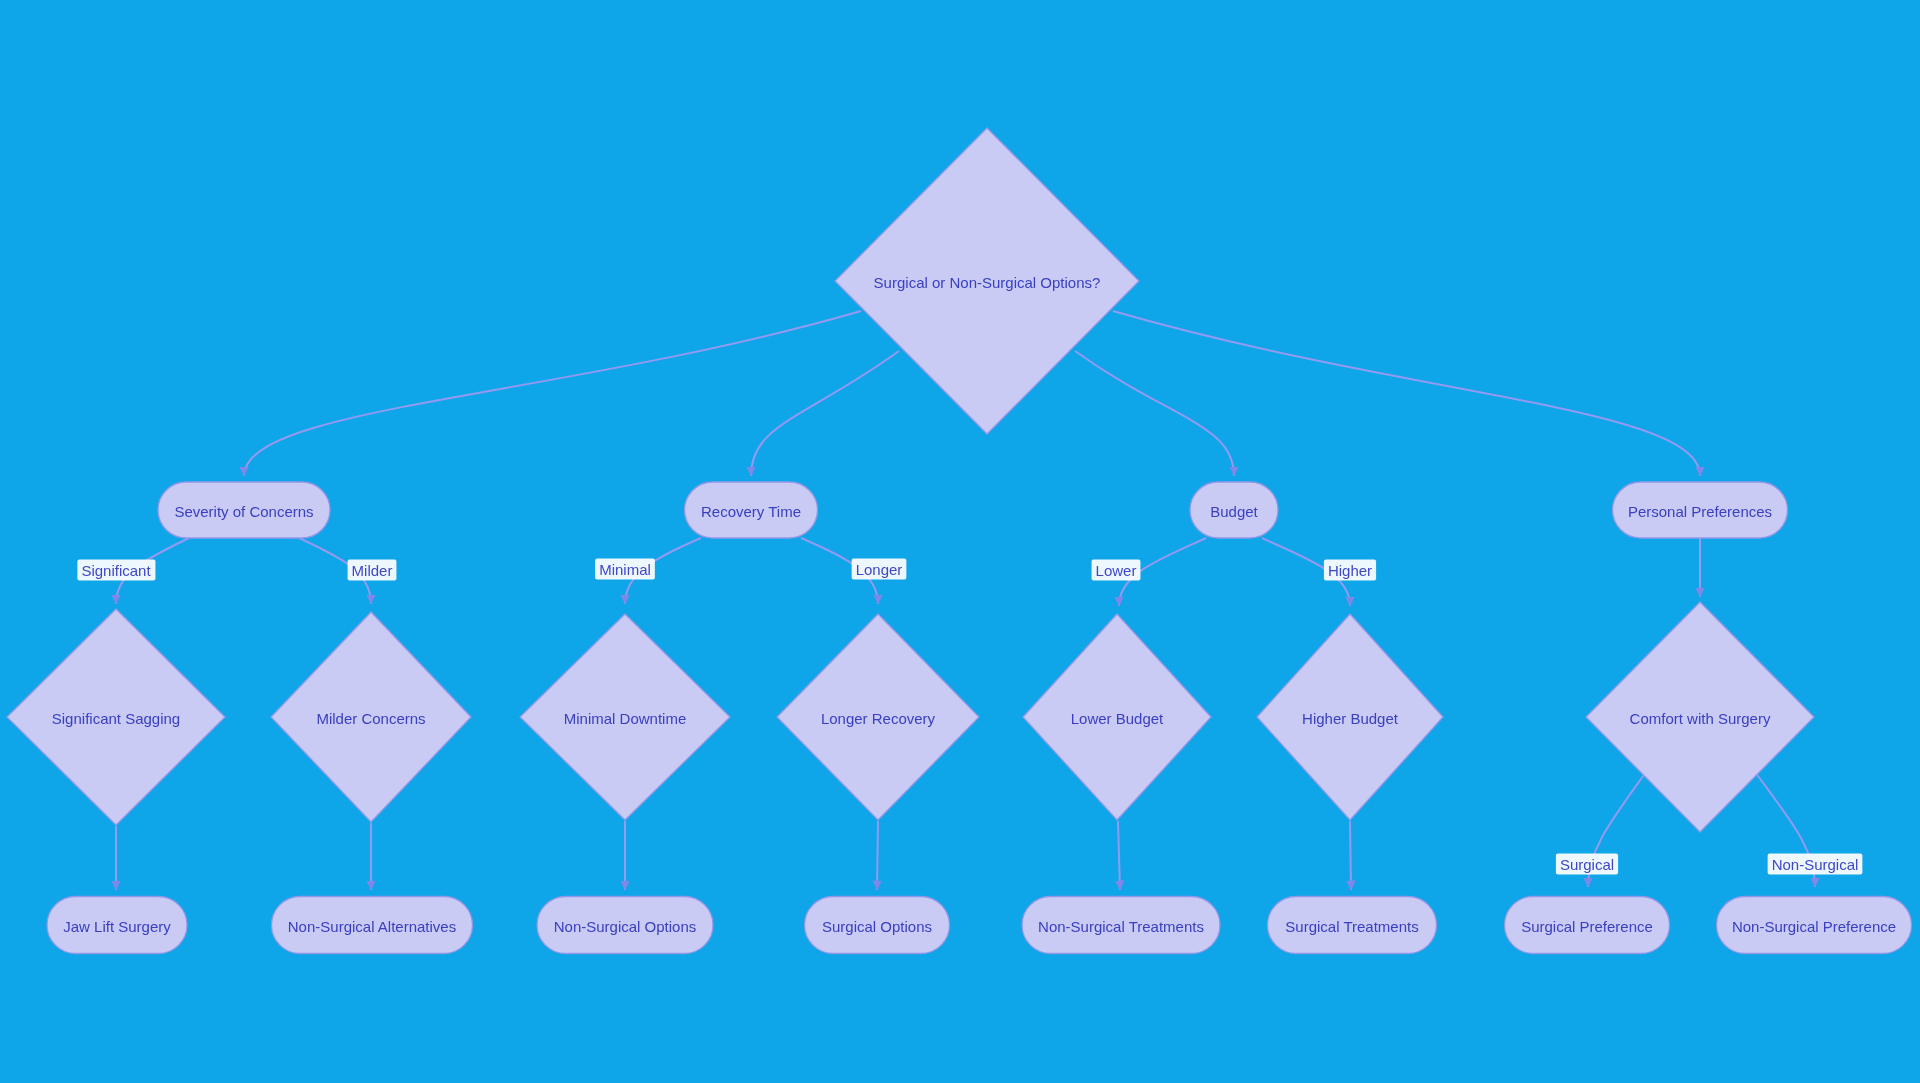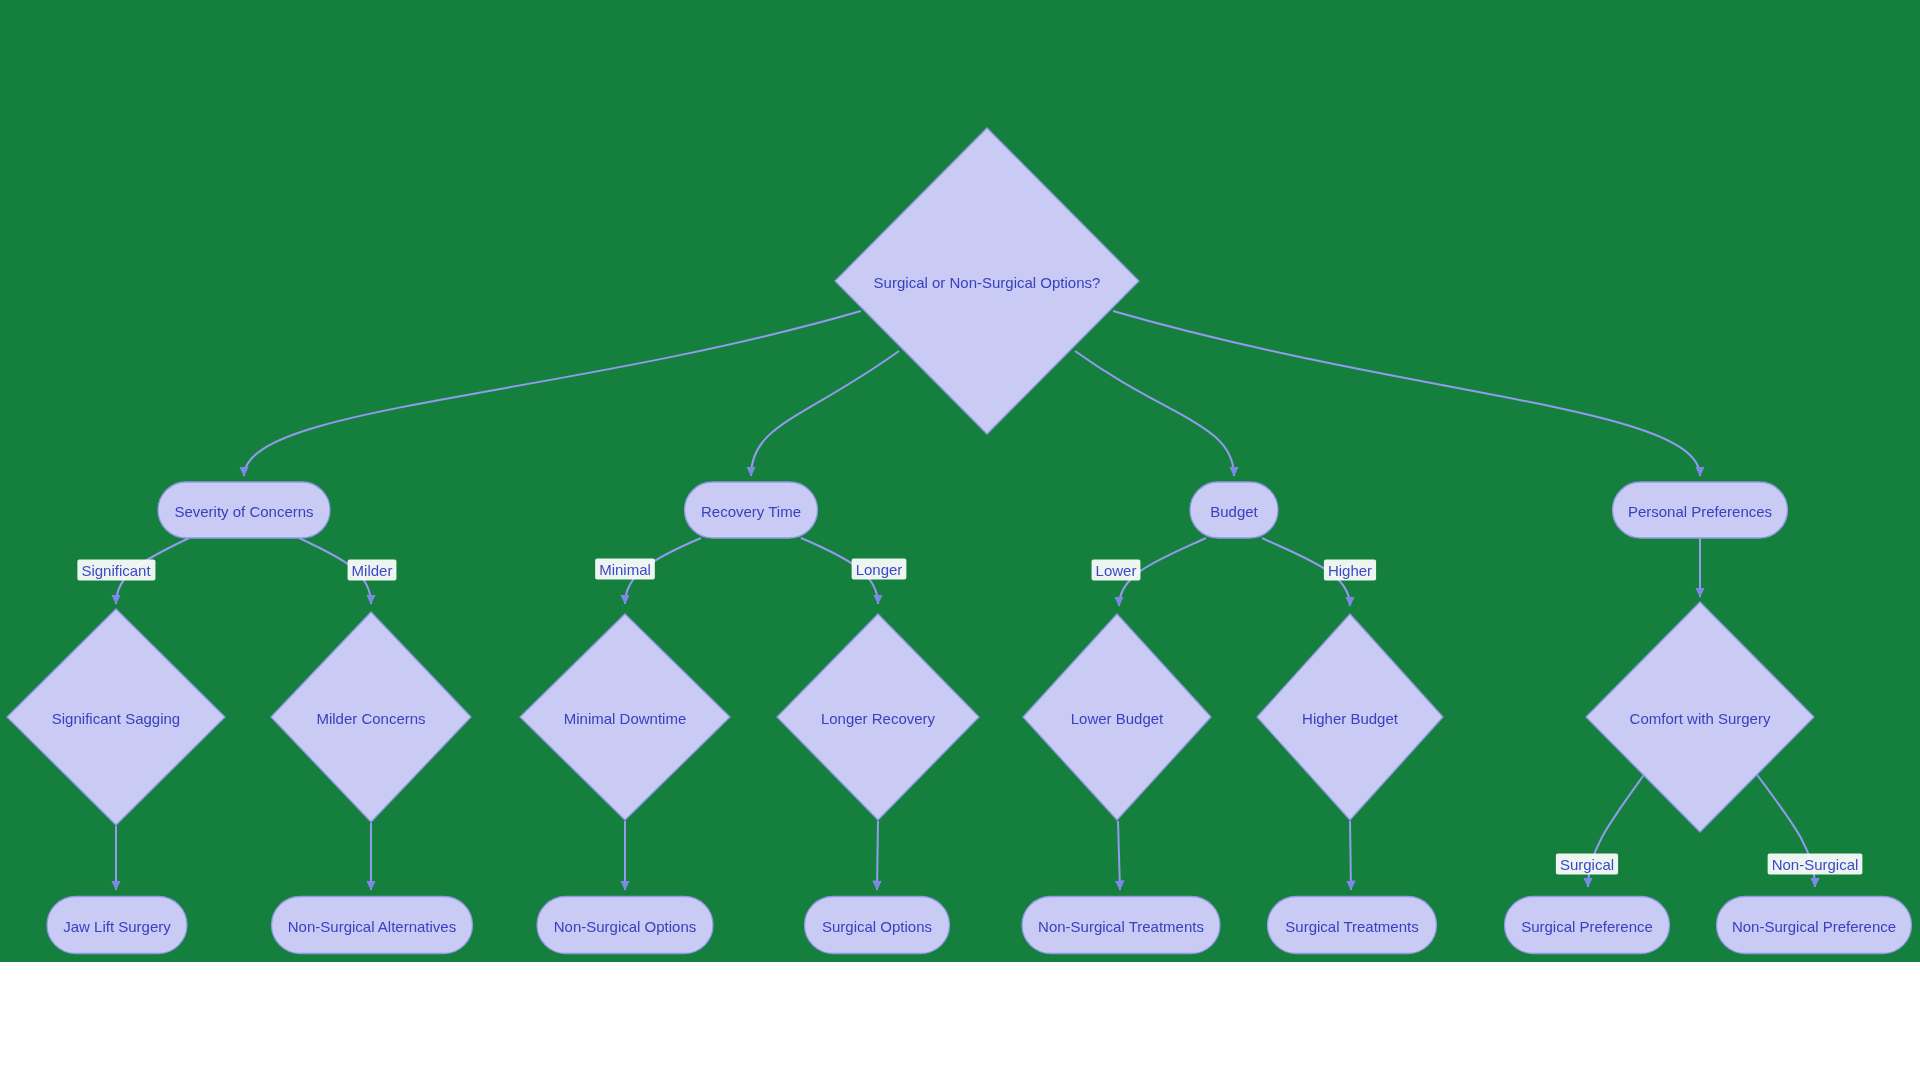--- a/index.html
+++ b/index.html
@@ -7,22 +7,22 @@
     padding: 0;
     background: #ffffff;
     width: 1920px;
     height: 1083px;
     overflow: hidden;
     font-family: "Liberation Sans", sans-serif;
   }
   .canvas {
     position: relative;
     width: 1920px;
-    height: 962px;
-    background: #15803d;
+    height: 1083px;
+    background: #0ea5e9;
   }
   svg { display: block; }
   .edge-path {
     fill: none;
     stroke: #939af0;
     stroke-width: 2px;
   }
   .node-shape {
     fill: #c9cbf5;
     stroke: #9298e8;

